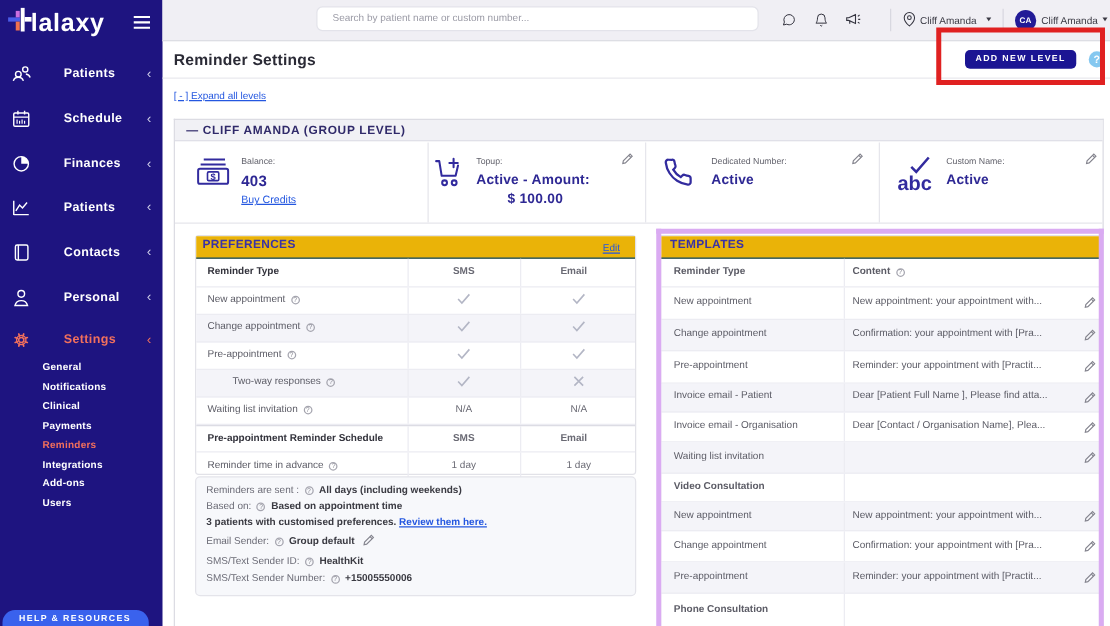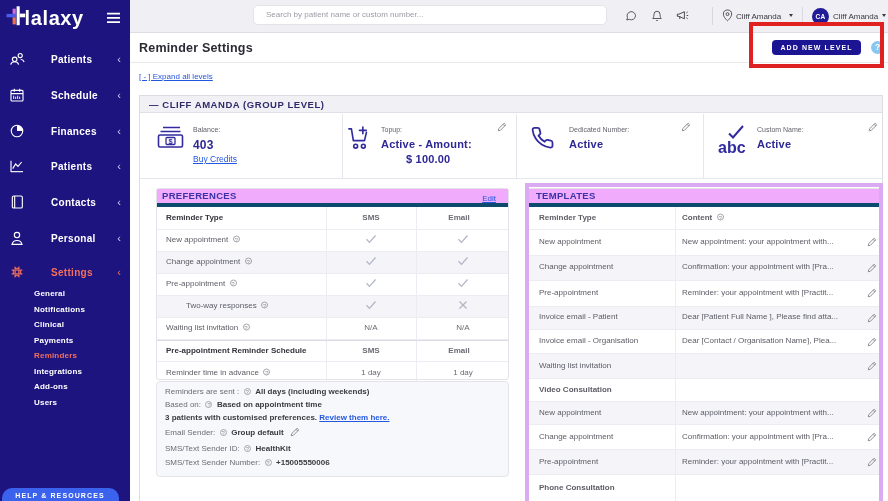--- a/index.html
+++ b/index.html
@@ -35,21 +35,21 @@
   #gpanel { left:139px; top:95px; width:744px; height:406px; background:#fff; border:1px solid #dcdce3; border-bottom:none; }
   #ghead { left:0; top:0; width:742px; height:17px; background:#f1f1f5; border-bottom:1px solid #e0e0e8; font-size:9.5px; font-weight:bold; color:#302a6a; line-height:18px; letter-spacing:.55px; }
   .cardsep { position:absolute; top:18px; width:1px; height:64px; background:#e6e6ec; }
   #cardrow_bottom { left:0; top:82px; width:742px; height:1px; background:#e6e6ec; }
   .clabel { position:absolute; font-size:7px; color:#62626c; }
   .cvalue { position:absolute; font-size:11px; font-weight:bold; color:#2e2894; letter-spacing:.2px; }
   .pencil { position:absolute; width:10px; height:10px; }
 
   
   #prefs { left:16px; top:92px; width:353px; height:192px; border:1px solid #e2e2e8; border-radius:3px; background:#fff; }
-  .phead { position:absolute; left:0; top:0; width:100%; height:18px; background:#f0abfc; border-bottom:4px solid #0c4a6e; }
+  .phead { position:absolute; left:0; top:0; width:100%; height:18px; background:#eab308; border-bottom:1px solid #0c4a6e; }
   .phead .t { position:absolute; left:7px; top:1px; font-size:9.5px; font-weight:bold; color:#3a32a6; letter-spacing:.3px; }
   .row { position:absolute; left:0; width:100%; border-bottom:1px solid #ececf2; }
   .row.alt { background:#f4f4f9; }
   .rlbl { position:absolute; left:9px; top:44%; transform:translateY(-50%); font-size:8px; color:#5c5c66; white-space:nowrap; }
   .rbold { font-weight:bold; color:#33333c; }
   .cc { position:absolute; top:45%; transform:translate(-50%,-50%); font-size:8px; color:#6a6a74; }
   .colsep { position:absolute; top:0; bottom:0; width:1px; background:#ececf2; }
   .qm { display:inline-block; width:7px; height:7px; border:1px solid #a5a5af; border-radius:50%; font-size:5.5px; line-height:7px; text-align:center; color:#8a8a94; font-weight:normal; vertical-align:0px; }
 
   

